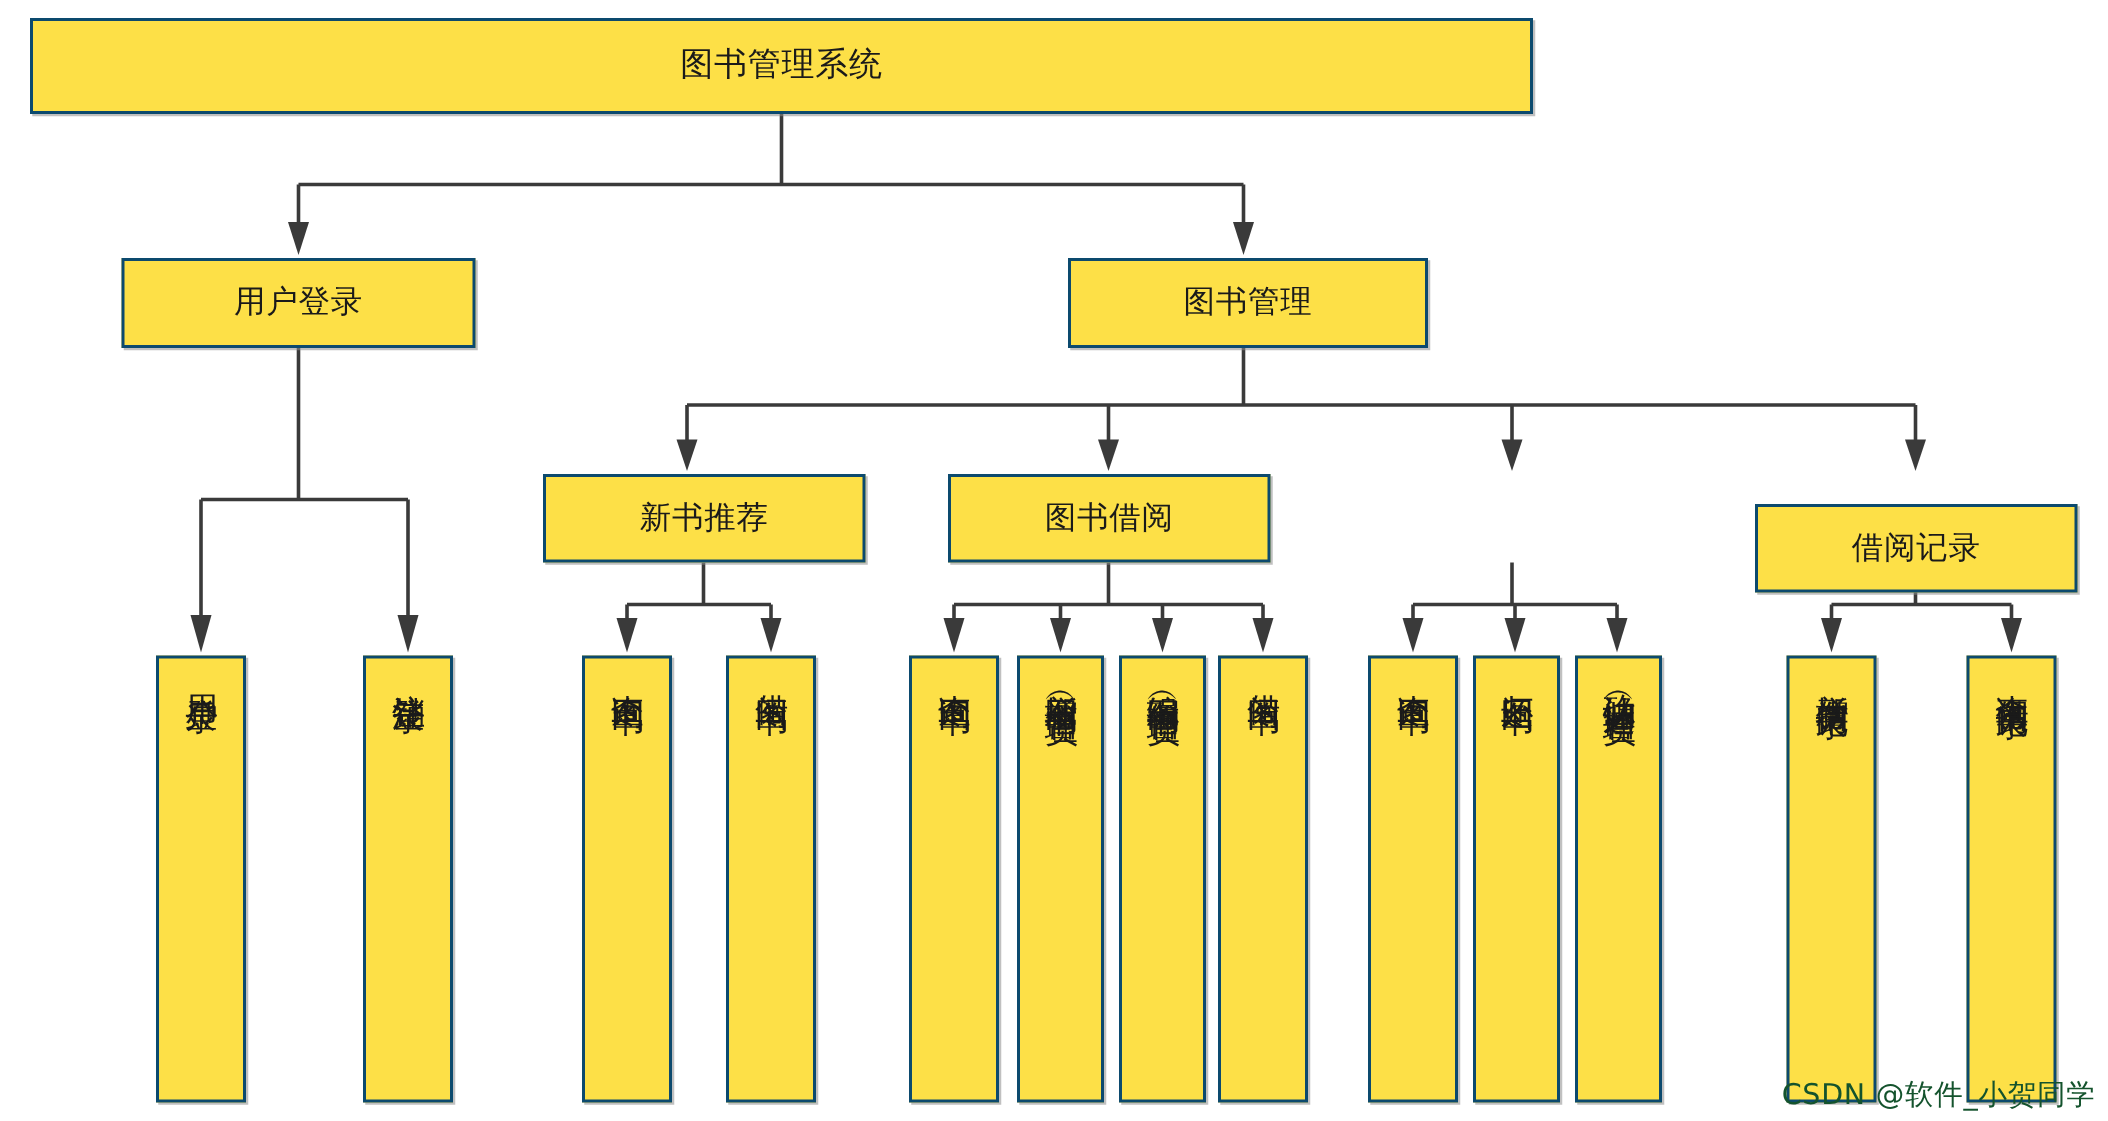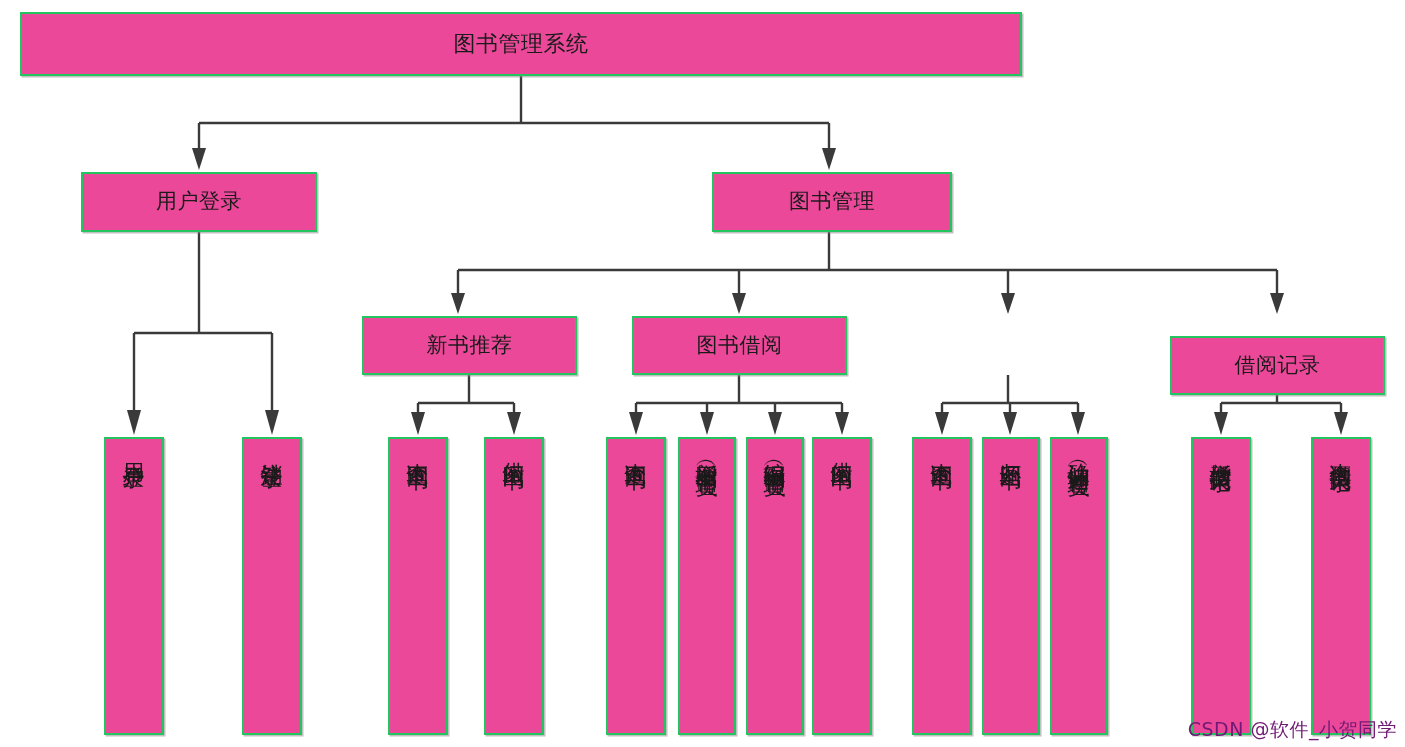--- a/index.html
+++ b/index.html
@@ -11,22 +11,22 @@
   #canvas{
     position:relative;
     width:1405px;
     height:747px;
     background:#ffffff;
     overflow:hidden;
   }
   .node{
     position:absolute;
     box-sizing:border-box;
-    background:#ec4899;
-    border:2px solid #22c55e;
+    background:#fde047;
+    border:2px solid #0c4a6e;
     display:flex;
     align-items:center;
     justify-content:center;
     box-shadow:1.5px 1.5px 0 0 rgba(140,140,140,0.55);
   }
   .node .lbl{
     font-size:21px;
     line-height:1.12;
     letter-spacing:0.5px;
     color:#1a1a1a;
@@ -65,21 +65,21 @@
     stroke-width:2.4;
     fill:none;
   }
   .wirehead{ fill:#3a3a3a; }
 
   #watermark{
     position:absolute;
     right:8px;
     bottom:4px;
     font-size:19px;
-    color:#701a75;
+    color:#14532d;
     letter-spacing:0.5px;
     white-space:nowrap;
     user-select:none;
   }
 </style>
 </head>
 <body>
 
 <div id="canvas">
 

